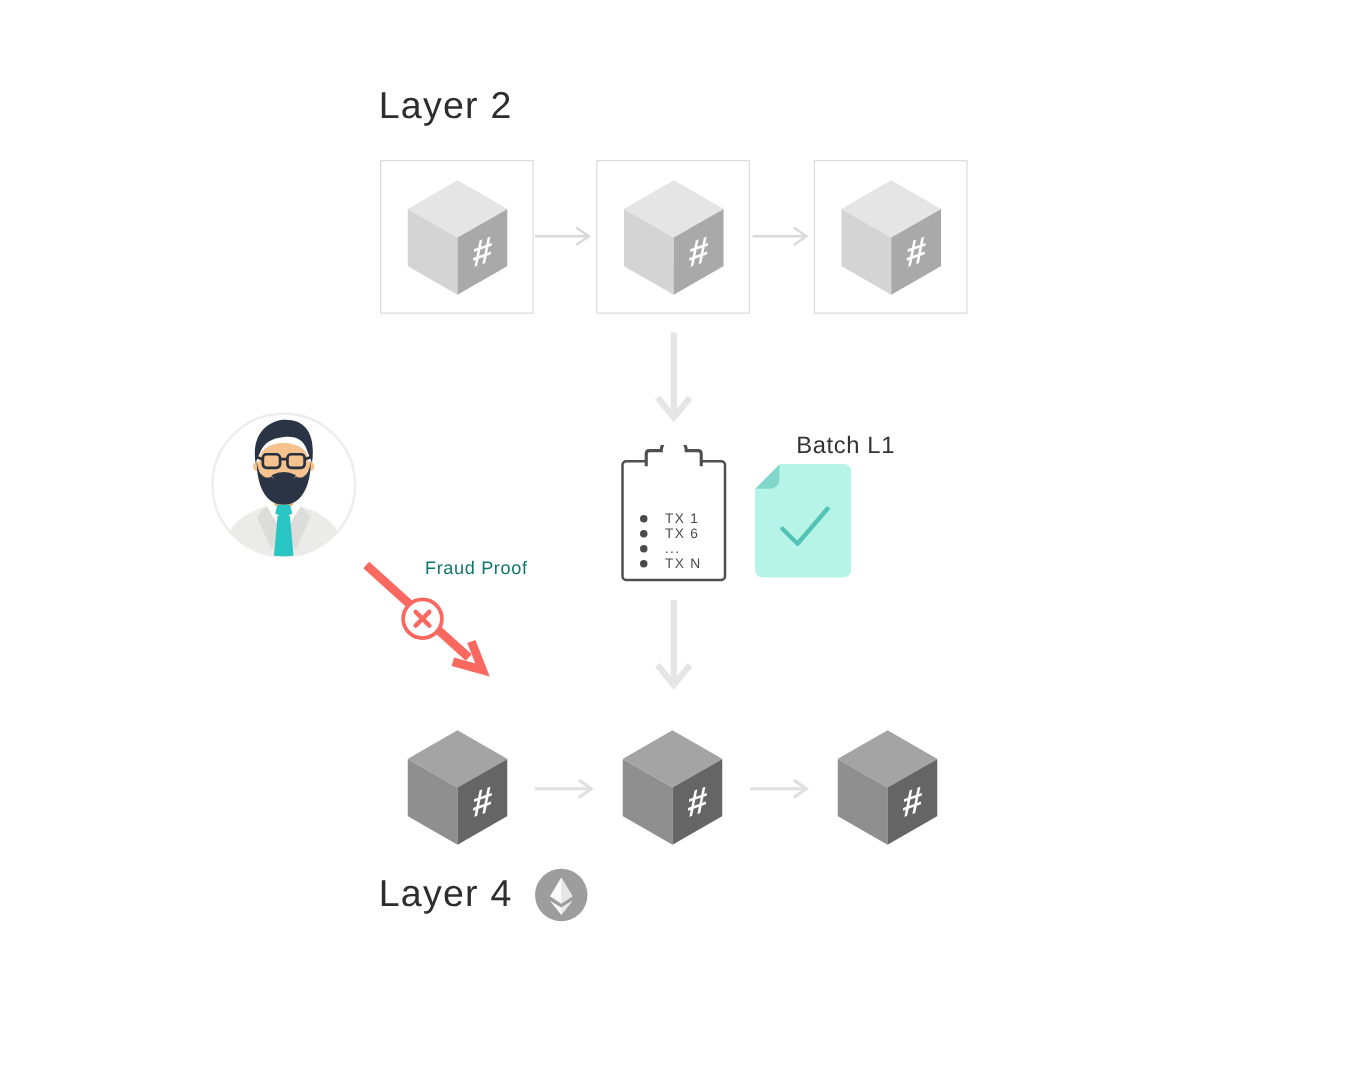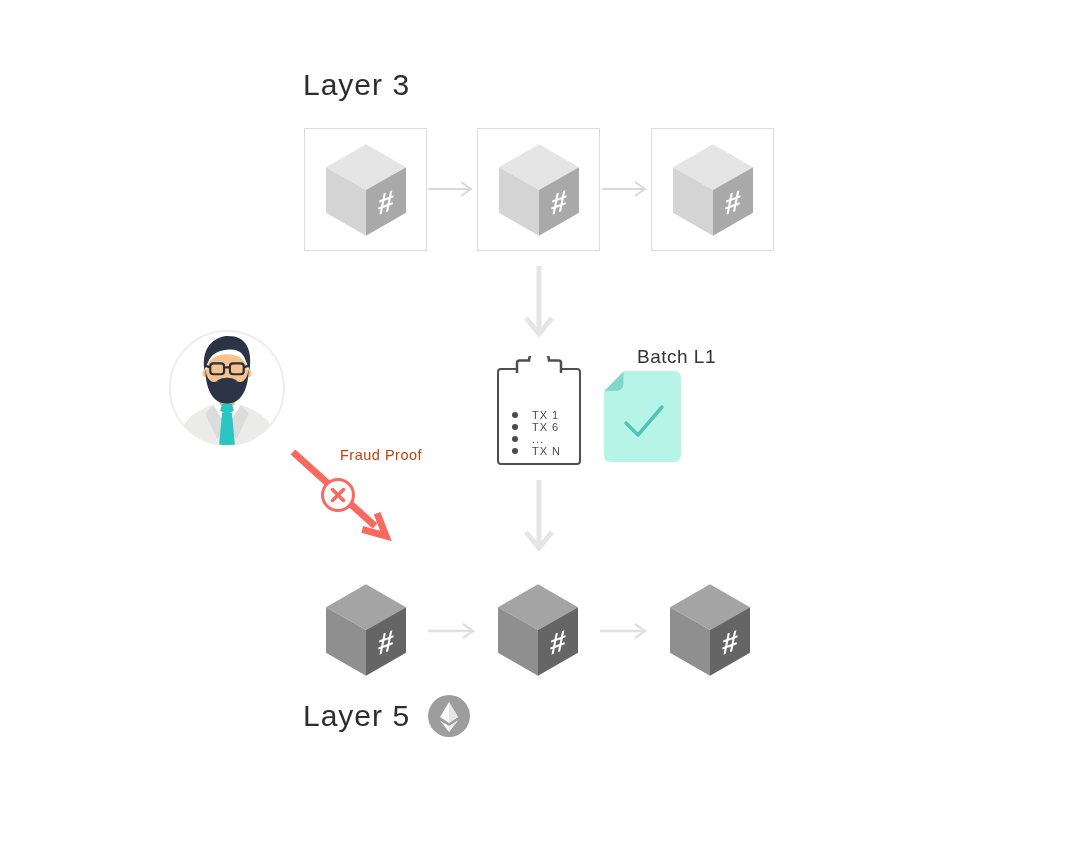--- a/index.html
+++ b/index.html
@@ -9,37 +9,37 @@
   }
   .abs{position:absolute;}
   .title{
     font-size:30px;font-weight:500;color:#2d2d2d;letter-spacing:1px;line-height:1;
   }
   .l2-box{
     width:121px;height:121px;border:1px solid #dcdcdc;background:#ffffff;
     display:flex;align-items:center;justify-content:center;
   }
   .small-label{font-size:19px;font-weight:500;color:#333333;letter-spacing:0.5px;line-height:1;}
-  .fraud-label{font-size:14.5px;font-weight:500;color:#c2410c;letter-spacing:0.5px;line-height:1;}
+  .fraud-label{font-size:14.5px;font-weight:500;color:#0f766e;letter-spacing:0.5px;line-height:1;}
   .clipboard{
     width:84px;height:97px;background:#ffffff;border:2.5px solid #4f4f4f;border-radius:4px;
     box-sizing:border-box;display:flex;flex-direction:column;justify-content:flex-end;
     padding:10px 0 6px 0;
   }
   .clip-row{display:flex;align-items:center;padding-left:13px;}
   .clip-bullet{width:6px;height:6px;border-radius:50%;background:#4a4a4a;flex:none;}
   .clip-text{font-size:11px;color:#4a4a4a;letter-spacing:1px;margin-left:14px;font-weight:500;}
   .cube-svg{display:block;}
 </style>
 </head>
 <body>
 
 <div class="canvas">
 
-  <div class="abs title" style="left:303px;top:70px;">Layer 3</div>
+  <div class="abs title" style="left:303px;top:70px;">Layer 2</div>
 
   <div class="abs l2-box" style="left:304px;top:128px;">
     <svg class="cube-svg" width="80" height="92" viewBox="0 0 84 96">
       <polygon points="42,0 84,24 42,48 0,24" fill="#e5e5e5"></polygon>
       <polygon points="0,24 42,48 42,96 0,72" fill="#d4d4d4"></polygon>
       <polygon points="42,48 84,24 84,72 42,96" fill="#a9a9a9"></polygon>
       <text x="63" y="83.5" transform="skewY(-20)" text-anchor="middle" dominant-baseline="central" font-size="30" font-weight="bold" fill="#ffffff">#</text>
     </svg>
   </div>
   <div class="abs l2-box" style="left:477px;top:128px;">
@@ -167,21 +167,21 @@
 
   <svg class="abs" style="left:426px;top:621px;" width="54" height="20">
     <line x1="2" y1="10" x2="45" y2="10" stroke="#e0e0e0" stroke-width="2.5"></line>
     <polyline points="37,3 47,10 37,17" fill="none" stroke="#e0e0e0" stroke-width="2.5"></polyline>
   </svg>
   <svg class="abs" style="left:598px;top:621px;" width="54" height="20">
     <line x1="2" y1="10" x2="45" y2="10" stroke="#e0e0e0" stroke-width="2.5"></line>
     <polyline points="37,3 47,10 37,17" fill="none" stroke="#e0e0e0" stroke-width="2.5"></polyline>
   </svg>
 
-  <div class="abs title" style="left:303px;top:701px;">Layer 5</div>
+  <div class="abs title" style="left:303px;top:701px;">Layer 4</div>
   <svg class="abs" style="left:427px;top:694px;" width="44" height="44" viewBox="0 0 44 44">
     <circle cx="22" cy="22" r="21" fill="#9d9d9d"></circle>
     <polygon points="22,8 31,23 22,29 13,23" fill="#ffffff" opacity="0.95"></polygon>
     <polygon points="22,8 31,23 22,29" fill="#e3e3e3" opacity="0.9"></polygon>
     <polygon points="13,26.5 22,32 31,26.5 22,38" fill="#ffffff" opacity="0.95"></polygon>
     <polygon points="22,32 31,26.5 22,38" fill="#e3e3e3" opacity="0.9"></polygon>
   </svg>
 
 </div>
 

